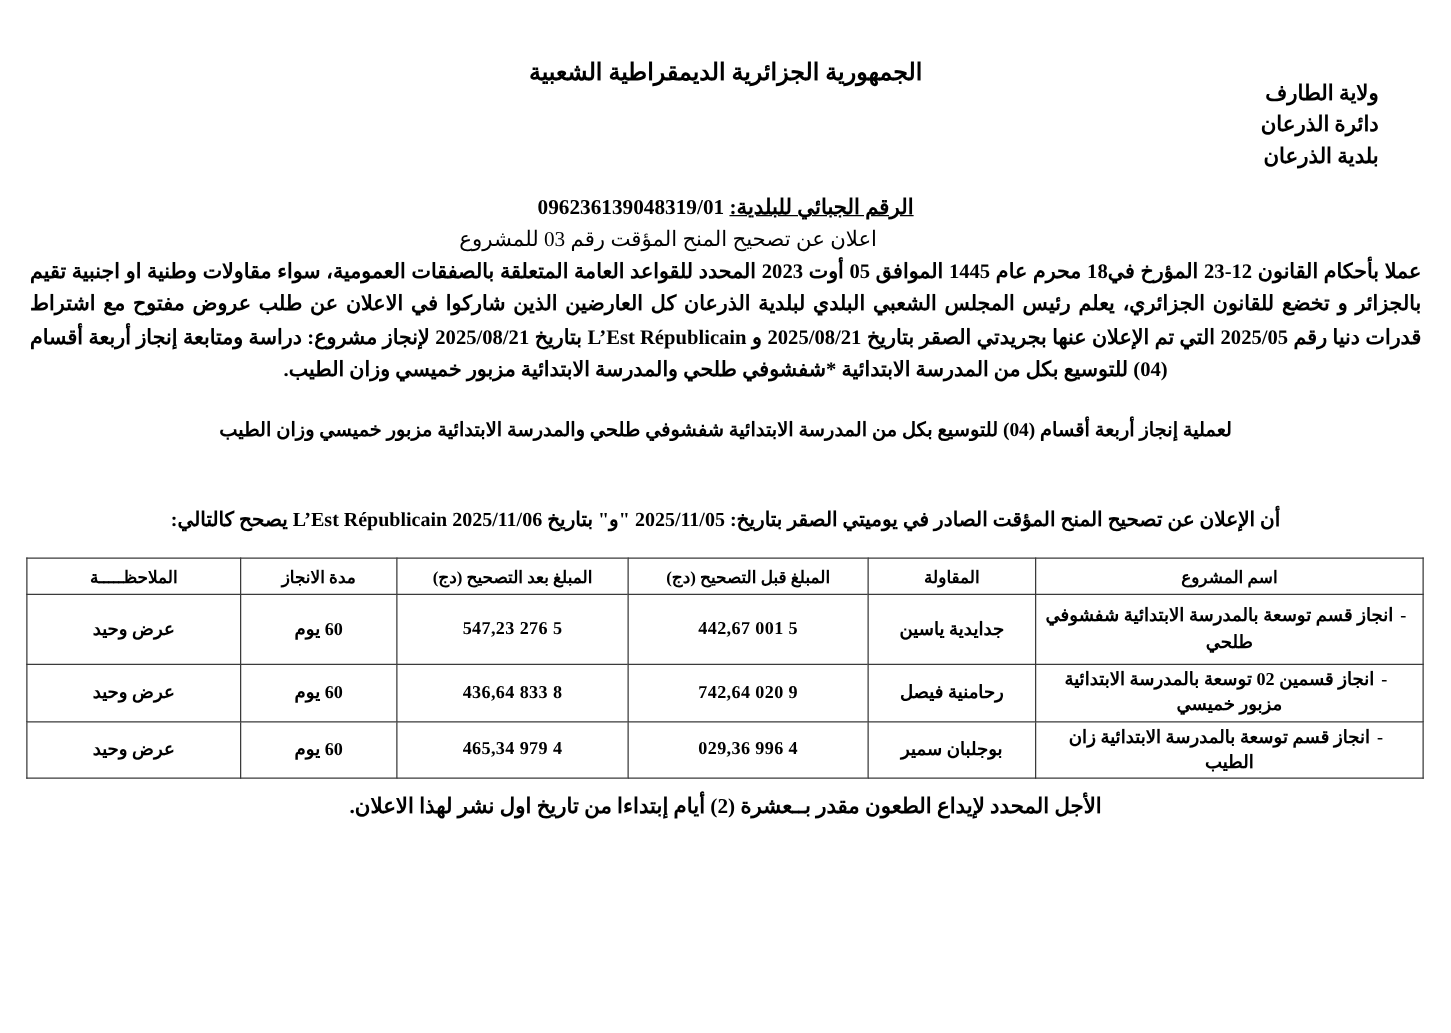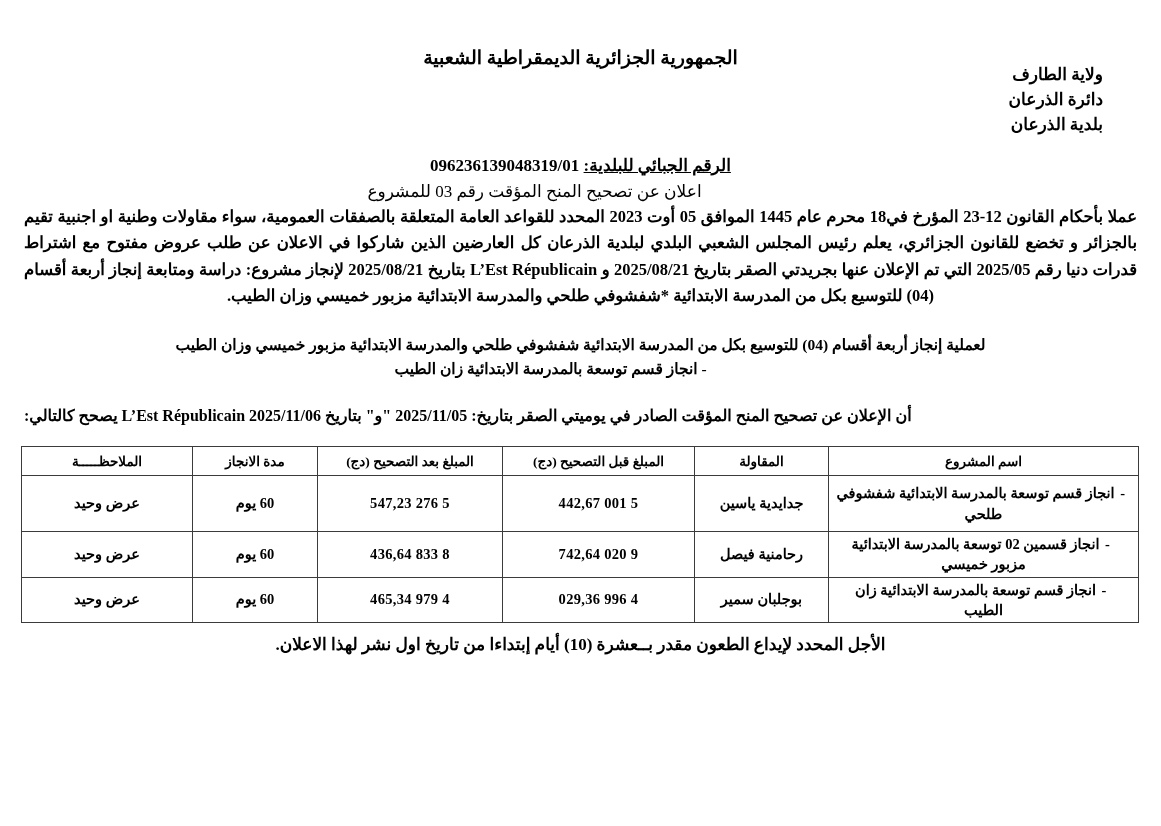--- a/index.html
+++ b/index.html
@@ -120,21 +120,21 @@
     text-align: center;
     padding-right: 60px;
   }
 
   
   .correction-line {
     position: absolute;
     top: 406px;
     right: 24px;
     width: 1113px;
-    text-align: left;
+    text-align: center;
     font-size: 16px;
     font-weight: bold;
     direction: rtl;
   }
 
   
   .tbl-wrap {
     position: absolute;
     top: 446px;
     right: 22px;
@@ -226,21 +226,20 @@
   <div class="announce-line">اعلان عن تصحيح المنح المؤقت رقم 03  للمشروع</div>
 
   <div class="legal-para">
     <span>عملا بأحكام  القانون 12-23 المؤرخ في18 محرم عام 1445 الموافق 05 أوت 2023 المحدد للقواعد العامة المتعلقة بالصفقات العمومية، سواء مقاولات وطنية او اجنبية تقيم بالجزائر و تخضع للقانون الجزائري، يعلم رئيس المجلس الشعبي البلدي لبلدية الذرعان كل العارضين الذين شاركوا في الاعلان عن طلب عروض مفتوح مع اشتراط قدرات دنيا رقم 2025/05 التي تم الإعلان عنها  بجريدتي الصقر  بتاريخ 2025/08/21 و</span>
     <span class="latin">L’Est Républicain</span>
     <span>بتاريخ 2025/08/21  لإنجاز مشروع: دراسة ومتابعة إنجاز أربعة أقسام (04) للتوسيع بكل من المدرسة الابتدائية *شفشوفي طلحي والمدرسة الابتدائية مزبور خميسي وزان الطيب.</span>
   </div>
 
   <div class="scope-block">
     <div class="scope-1">لعملية إنجاز أربعة أقسام (04) للتوسيع بكل من المدرسة الابتدائية شفشوفي طلحي والمدرسة  الابتدائية مزبور خميسي وزان الطيب</div>
-    <div class="scope-3">-   انجاز قسم توسعة بالمدرسة الابتدائية زان الطيب</div>
   </div>
 
   <div class="correction-line">
     <span>أن الإعلان عن تصحيح المنح المؤقت الصادر في يوميتي الصقر بتاريخ: 2025/11/05 "و"  بتاريخ 2025/11/06</span>
     <span class="latin">L’Est Républicain</span>
     <span>يصحح كالتالي:</span>
   </div>
 
   <div class="tbl-wrap">
     <table class="award">
@@ -290,15 +289,15 @@
           <td class="company-cell">بوجلبان سمير</td>
           <td class="amount-cell">4 996 029,36</td>
           <td class="amount-cell">4 979 465,34</td>
           <td class="duration-cell">60  يوم</td>
           <td class="remark-cell">عرض وحيد</td>
         </tr>
       </tbody>
     </table>
   </div>
 
-  <div class="footer-note">الأجل المحدد لإيداع الطعون مقدر بــعشرة (10) أيام إبتداءا من تاريخ اول نشر لهذا الاعلان.</div>
+  <div class="footer-note">الأجل المحدد لإيداع الطعون مقدر بــعشرة (2) أيام إبتداءا من تاريخ اول نشر لهذا الاعلان.</div>
 
 </div>
 
 </body></html>

